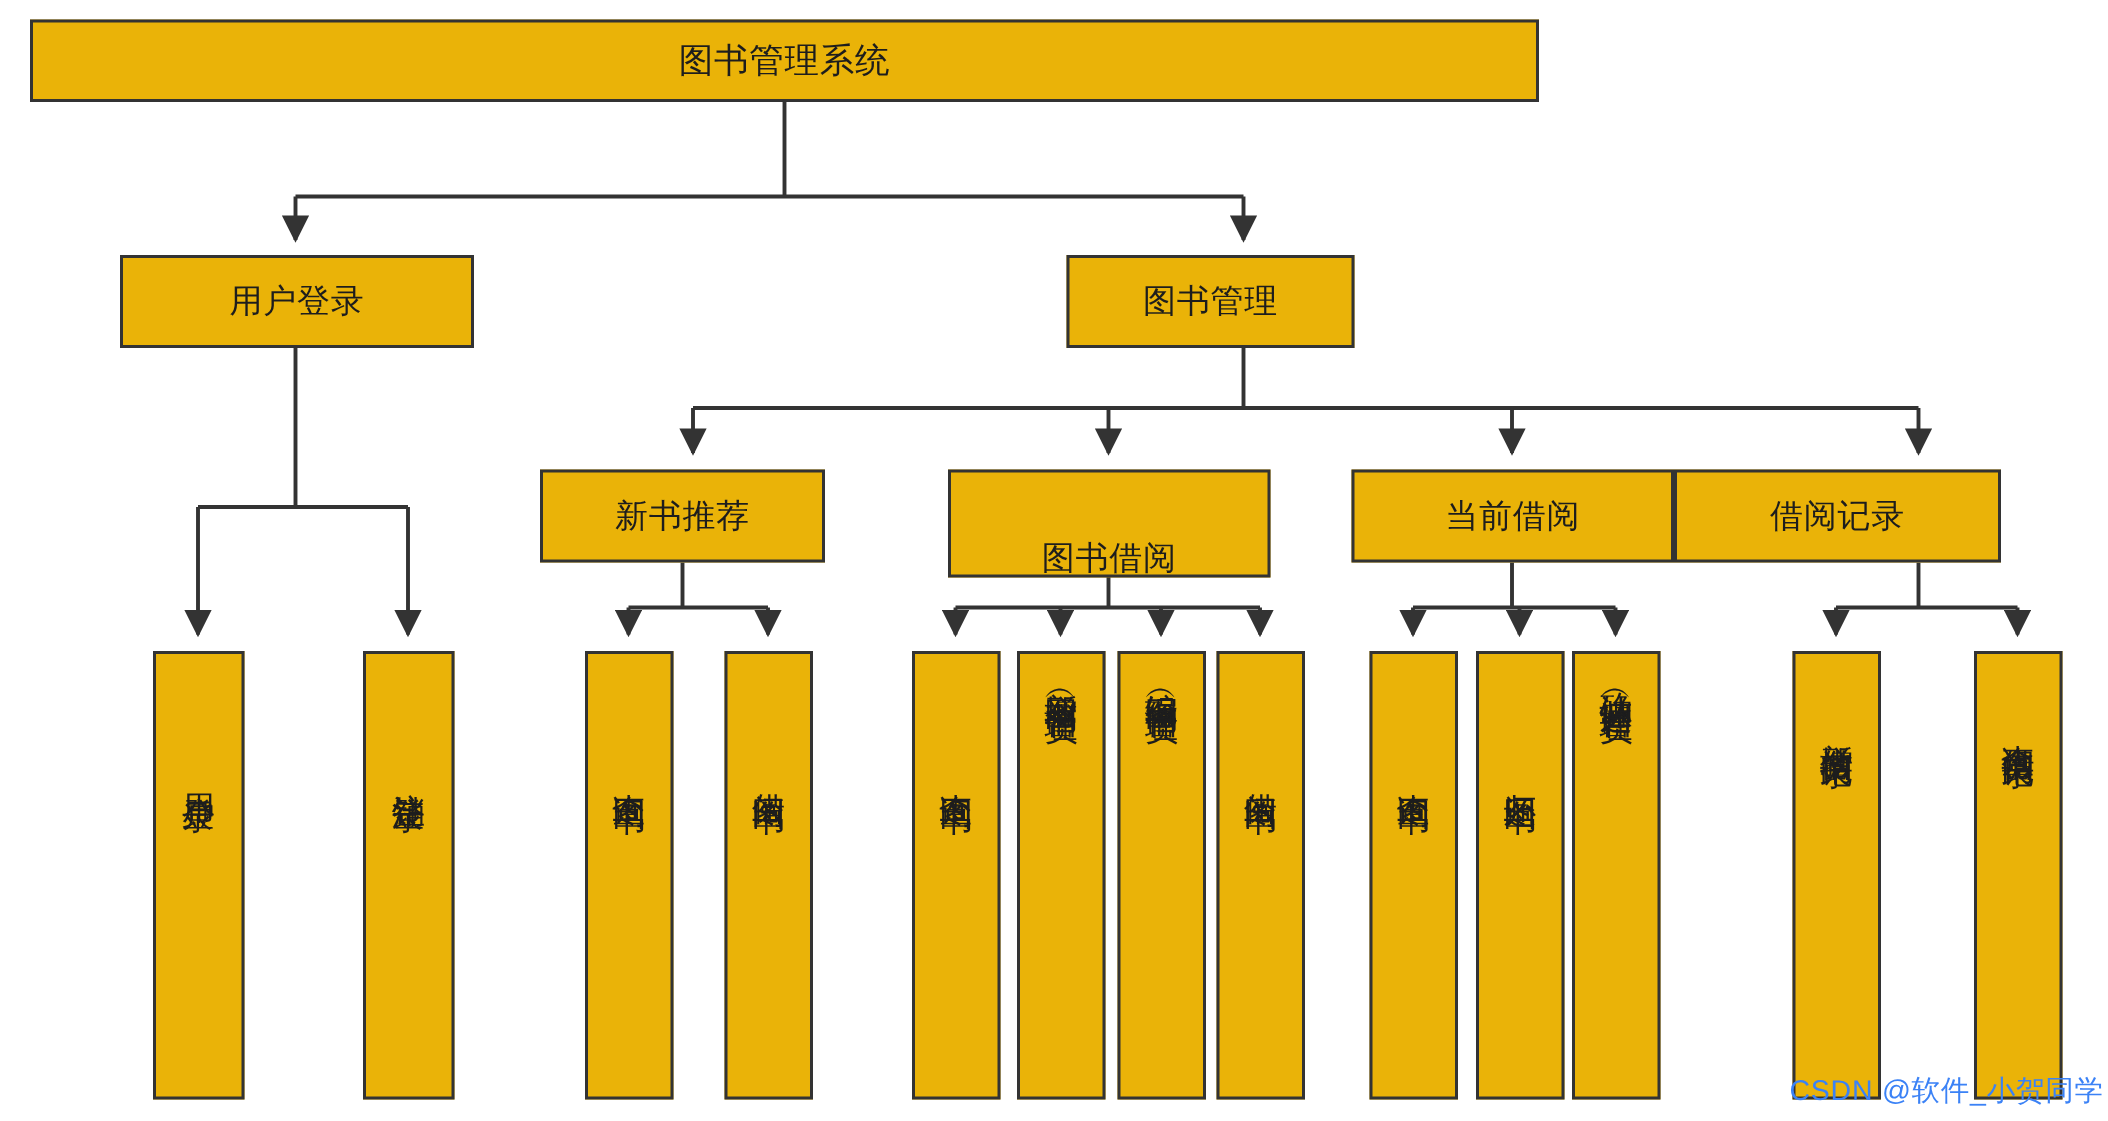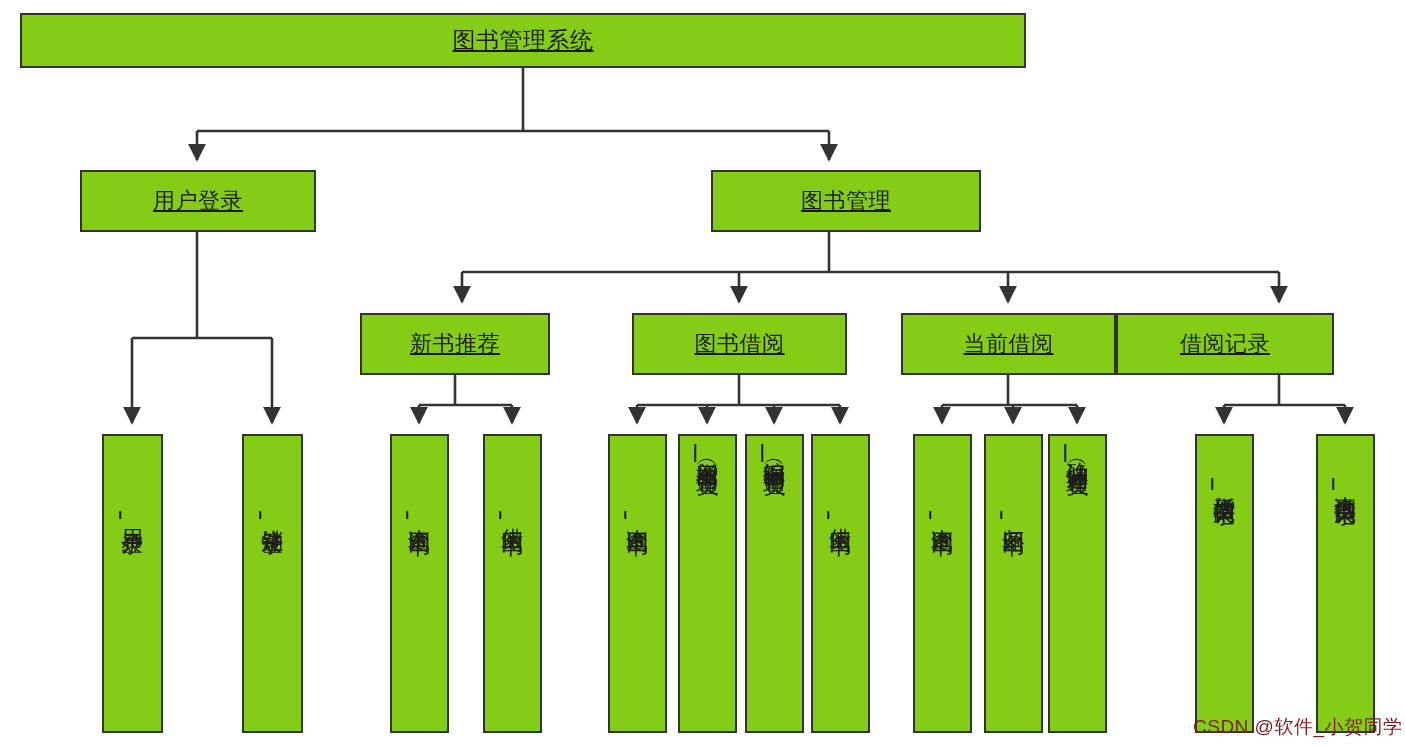--- a/index.html
+++ b/index.html
@@ -23,27 +23,26 @@
     position: absolute;
     left: 0;
     top: 0;
     width: 1405px;
     height: 747px;
     pointer-events: none;
   }
   .node {
     position: absolute;
     box-sizing: border-box;
-    background: #84cc16;
+    background: #eab308;
     border: 2.4px solid #333333;
     display: flex;
     align-items: center;
     justify-content: center;
     z-index: 2;
-    text-decoration: underline;
   }
   .node .label {
     color: #1d1d1d;
     letter-spacing: 0.5px;
     white-space: nowrap;
   }
   .node.horizontal .label {
     font-size: 22px;
     line-height: 1;
   }
@@ -60,21 +59,21 @@
     writing-mode: vertical-rl;
     text-orientation: upright;
     font-size: 22px;
     line-height: 1.16;
     letter-spacing: 2px;
     white-space: nowrap;
   }
   .watermark {
     position: absolute;
     font-size: 19px;
-    color: #7f1d1d;
+    color: #3b82f6;
     white-space: nowrap;
     z-index: 5;
     letter-spacing: 0.5px;
   }
 </style>
 </head>
 <body>
 
 <div id="canvas">
 
@@ -128,27 +127,27 @@
     </g>
   </svg>
 
   <div id="nodes">
       <div class="node horizontal root" style="left: 20px; top: 13px; width: 1006px; height: 55px;">
         <span class="label">图书管理系统</span>
       </div>
       <div class="node horizontal level2" style="left: 80px; top: 170px; width: 236px; height: 62px;">
         <span class="label">用户登录</span>
       </div>
-      <div class="node horizontal level2" style="left: 711px; top: 170px; width: 270px; height: 62px;">
+      <div class="node horizontal level2" style="left: 711px; top: 170px; width: 192px; height: 62px;">
         <span class="label">图书管理</span>
       </div>
       <div class="node horizontal level3" style="left: 360px; top: 313px; width: 190px; height: 62px; text-align: right;">
         <span class="label">新书推荐</span>
       </div>
-      <div class="node horizontal level3" style="left: 632px; top: 313px; width: 215px; height: 62px;">
+      <div class="node horizontal level3" style="left: 632px; top: 313px; width: 215px; height: 72px; align-items: flex-end;">
         <span class="label">图书借阅</span>
       </div>
       <div class="node horizontal level3" style="left: 901px; top: 313px; width: 215px; height: 62px;">
         <span class="label">当前借阅</span>
       </div>
       <div class="node horizontal level3" style="left: 1116px; top: 313px; width: 218px; height: 62px;">
         <span class="label">借阅记录</span>
       </div>
       <div class="node vertical leaf" style="left: 102px; top: 434px; width: 61px; height: 299px; padding-top: 75px;">
         <span class="label">用户登录</span>

